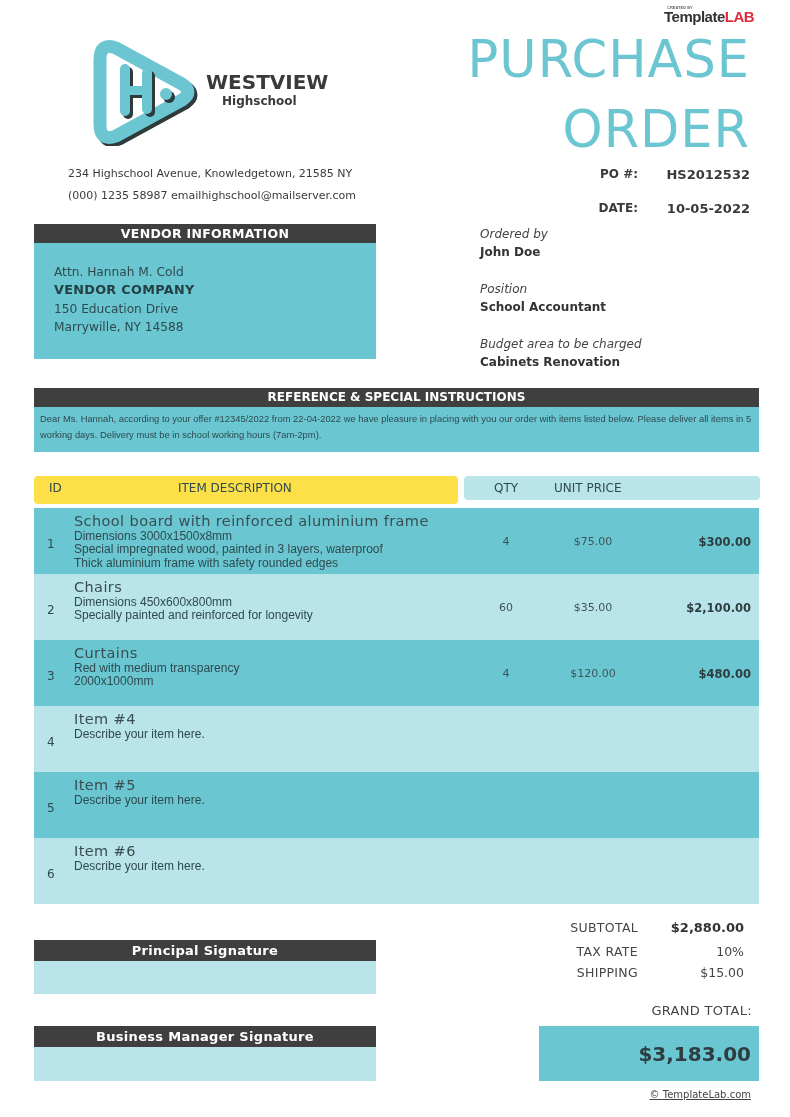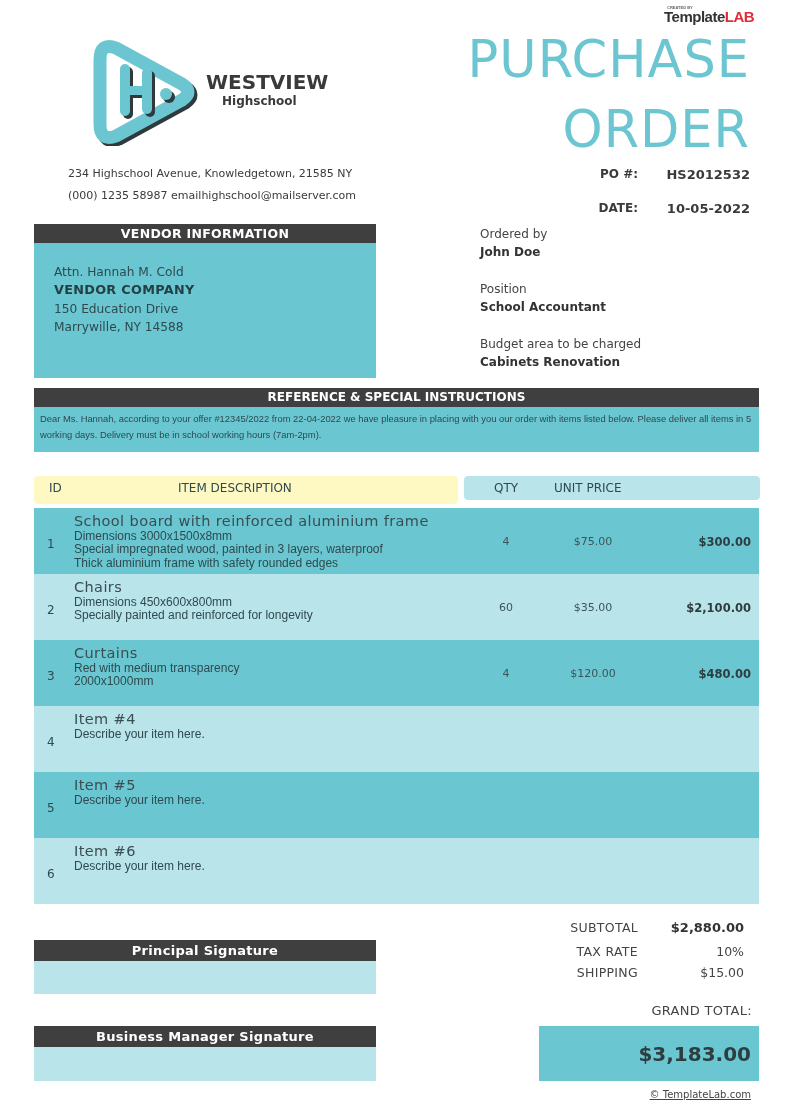--- a/index.html
+++ b/index.html
@@ -27,34 +27,34 @@
   .addr.a2 { top: 189px; }
 
   .po-label { font-size: 12px; font-weight: bold; color: #3a3a3a; text-align: right; width: 60px; left: 578px; }
   .po-value { font-size: 13px; font-weight: bold; color: #3a3a3a; text-align: right; right: 40px; }
   .r1 { top: 167px; }
   .r2 { top: 192px; margin-top: 9px; }
 
   
   .dark-head { background: #3f3f3f; color: #fff; font-weight: bold; text-align: center; }
   .vendor-head { left: 34px; top: 224px; width: 342px; height: 32px; font-size: 12.5px; line-height: 19px; letter-spacing: 0.3px; }
-  .vendor-body { left: 34px; top: 243px; width: 342px; height: 135px; background: #6ac6d1; padding: 20px 0 0 20px; color: #2e4a4f; font-size: 12.2px; }
+  .vendor-body { left: 34px; top: 243px; width: 342px; height: 116px; background: #6ac6d1; padding: 20px 0 0 20px; color: #2e4a4f; font-size: 12.2px; }
   .vendor-body div { line-height: 18.3px; }
   .vendor-body .bold { font-weight: bold; font-size: 12.8px; color: #244044; letter-spacing: 0.3px; }
 
   .info-col { left: 480px; font-size: 12px; color: #444; }
-  .info-lbl { line-height: 18px; }
+  .info-lbl { line-height: 18px; font-style: italic; }
   .info-val { font-weight: bold; line-height: 18px; color: #333; }
 
   
   .ref-head { left: 34px; top: 388px; width: 725px; height: 19px; font-size: 12px; line-height: 19px; }
   .ref-body { left: 34px; top: 407px; width: 725px; height: 45px; background: #6ac6d1; padding: 4px 5px 0 6px; font-family: "Liberation Sans", sans-serif; font-size: 9.4px; line-height: 16px; color: #2e4a4f; }
 
   
-  .th-left { left: 34px; top: 476px; width: 424px; height: 28px; background: #fef9c3; border-radius: 4px; font-size: 12px; color: #2e4a4f; line-height: 24px; }
+  .th-left { left: 34px; top: 476px; width: 424px; height: 28px; background: #fde047; border-radius: 4px; font-size: 12px; color: #2e4a4f; line-height: 24px; }
   .th-right { left: 464px; top: 476px; width: 296px; height: 24px; background: #b9e4ea; border-radius: 4px; font-size: 12px; color: #2e4a4f; line-height: 24px; }
   .th-id { position: absolute; left: 15px; }
   .th-desc { position: absolute; left: 144px; }
   .th-qty { position: absolute; left: 30px; }
   .th-price { position: absolute; left: 90px; }
 
   .rows { left: 34px; top: 508px; width: 725px; }
   .row { position: relative; height: 66px; color: #2e4a4f; }
   .row.dark { background: #6ac6d1; }
   .row.light { background: #b9e4ea; }

